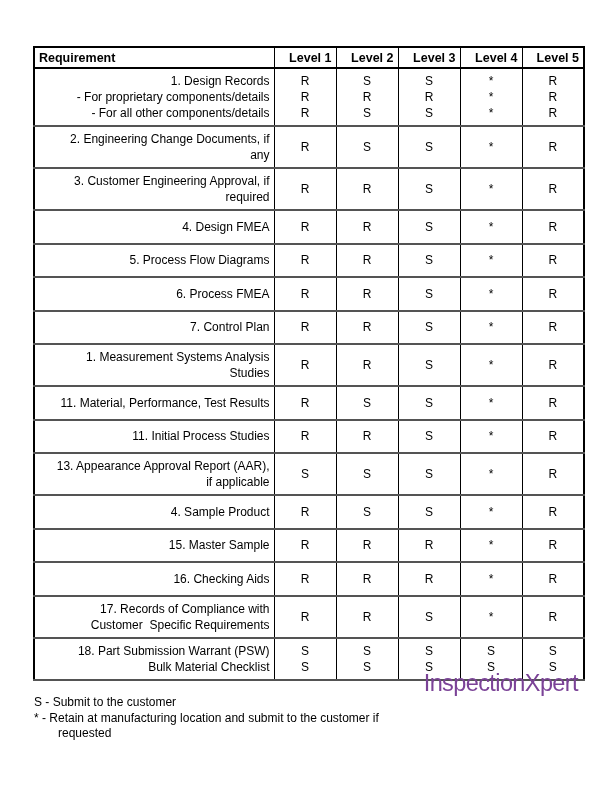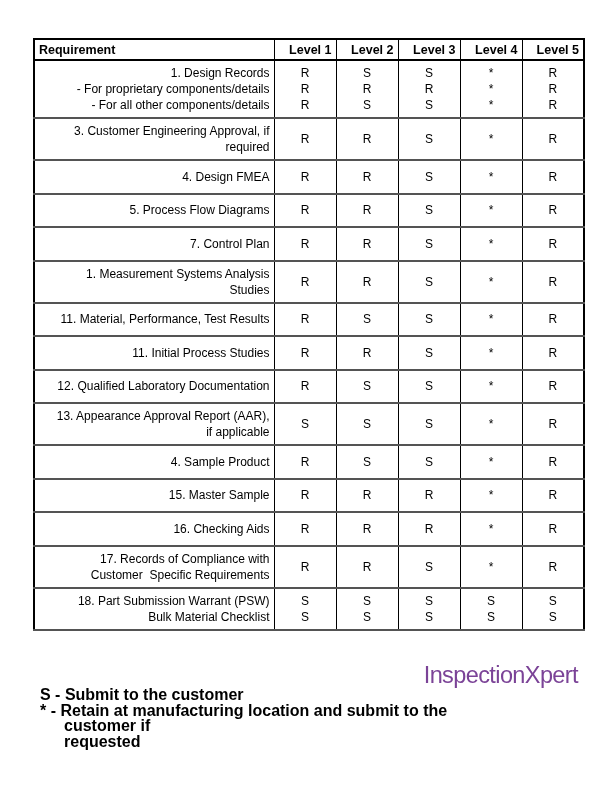--- a/index.html
+++ b/index.html
@@ -11,20 +11,21 @@
     width: 612px;
     height: 792px;
     position: relative;
     font-family: "Liberation Sans", "DejaVu Sans", sans-serif;
     color: #000000;
   }
   .doc {
     position: absolute;
     inset: 0;
     background: #ffffff;
+    margin-top: 8px;
   }
 
   
   table.ppap {
     position: absolute;
     left: 33px;
     top: 38px;
     width: 550px;
     border-collapse: collapse;
     table-layout: fixed;
@@ -62,26 +63,25 @@
   }
   table.ppap td.val {
     text-align: center;
   }
   table.ppap tbody tr { height: 33.5px; }
   table.ppap tbody tr.tall { height: 48px; }
 
   
   .notes {
     position: absolute;
-    left: 40px;
+    left: 34px;
     top: 687px;
     width: 420px;
-    font-size: 16px;
+    font-size: 12px;
     line-height: 15.5px;
-    font-weight: bold;
   }
   .note {
     white-space: pre-line;
     padding-left: 24px;
     text-indent: -24px;
   }
 
   
   .logo {
     position: absolute;
@@ -132,20 +132,29 @@
 R
 S</td>
           <td class="val">*
 *
 *</td>
           <td class="val">R
 R
 R</td>
         </tr>
         <tr>
+          <td class="req">2. Engineering Change Documents, if
+any</td>
+          <td class="val">R</td>
+          <td class="val">S</td>
+          <td class="val">S</td>
+          <td class="val">*</td>
+          <td class="val">R</td>
+        </tr>
+        <tr>
           <td class="req">3. Customer Engineering Approval, if
 required</td>
           <td class="val">R</td>
           <td class="val">R</td>
           <td class="val">S</td>
           <td class="val">*</td>
           <td class="val">R</td>
         </tr>
         <tr>
           <td class="req">4. Design FMEA</td>
@@ -157,20 +166,28 @@
         </tr>
         <tr>
           <td class="req">5. Process Flow Diagrams</td>
           <td class="val">R</td>
           <td class="val">R</td>
           <td class="val">S</td>
           <td class="val">*</td>
           <td class="val">R</td>
         </tr>
         <tr>
+          <td class="req">6. Process FMEA</td>
+          <td class="val">R</td>
+          <td class="val">R</td>
+          <td class="val">S</td>
+          <td class="val">*</td>
+          <td class="val">R</td>
+        </tr>
+        <tr>
           <td class="req">7. Control Plan</td>
           <td class="val">R</td>
           <td class="val">R</td>
           <td class="val">S</td>
           <td class="val">*</td>
           <td class="val">R</td>
         </tr>
         <tr>
           <td class="req">1. Measurement Systems Analysis
 Studies</td>
@@ -185,28 +202,20 @@
           <td class="val">R</td>
           <td class="val">S</td>
           <td class="val">S</td>
           <td class="val">*</td>
           <td class="val">R</td>
         </tr>
         <tr>
           <td class="req">11. Initial Process Studies</td>
           <td class="val">R</td>
           <td class="val">R</td>
-          <td class="val">S</td>
-          <td class="val">*</td>
-          <td class="val">R</td>
-        </tr>
-        <tr>
-          <td class="req">12. Qualified Laboratory Documentation</td>
-          <td class="val">R</td>
-          <td class="val">S</td>
           <td class="val">S</td>
           <td class="val">*</td>
           <td class="val">R</td>
         </tr>
         <tr>
           <td class="req">13. Appearance Approval Report (AAR),
 if applicable</td>
           <td class="val">S</td>
           <td class="val">S</td>
           <td class="val">S</td>

